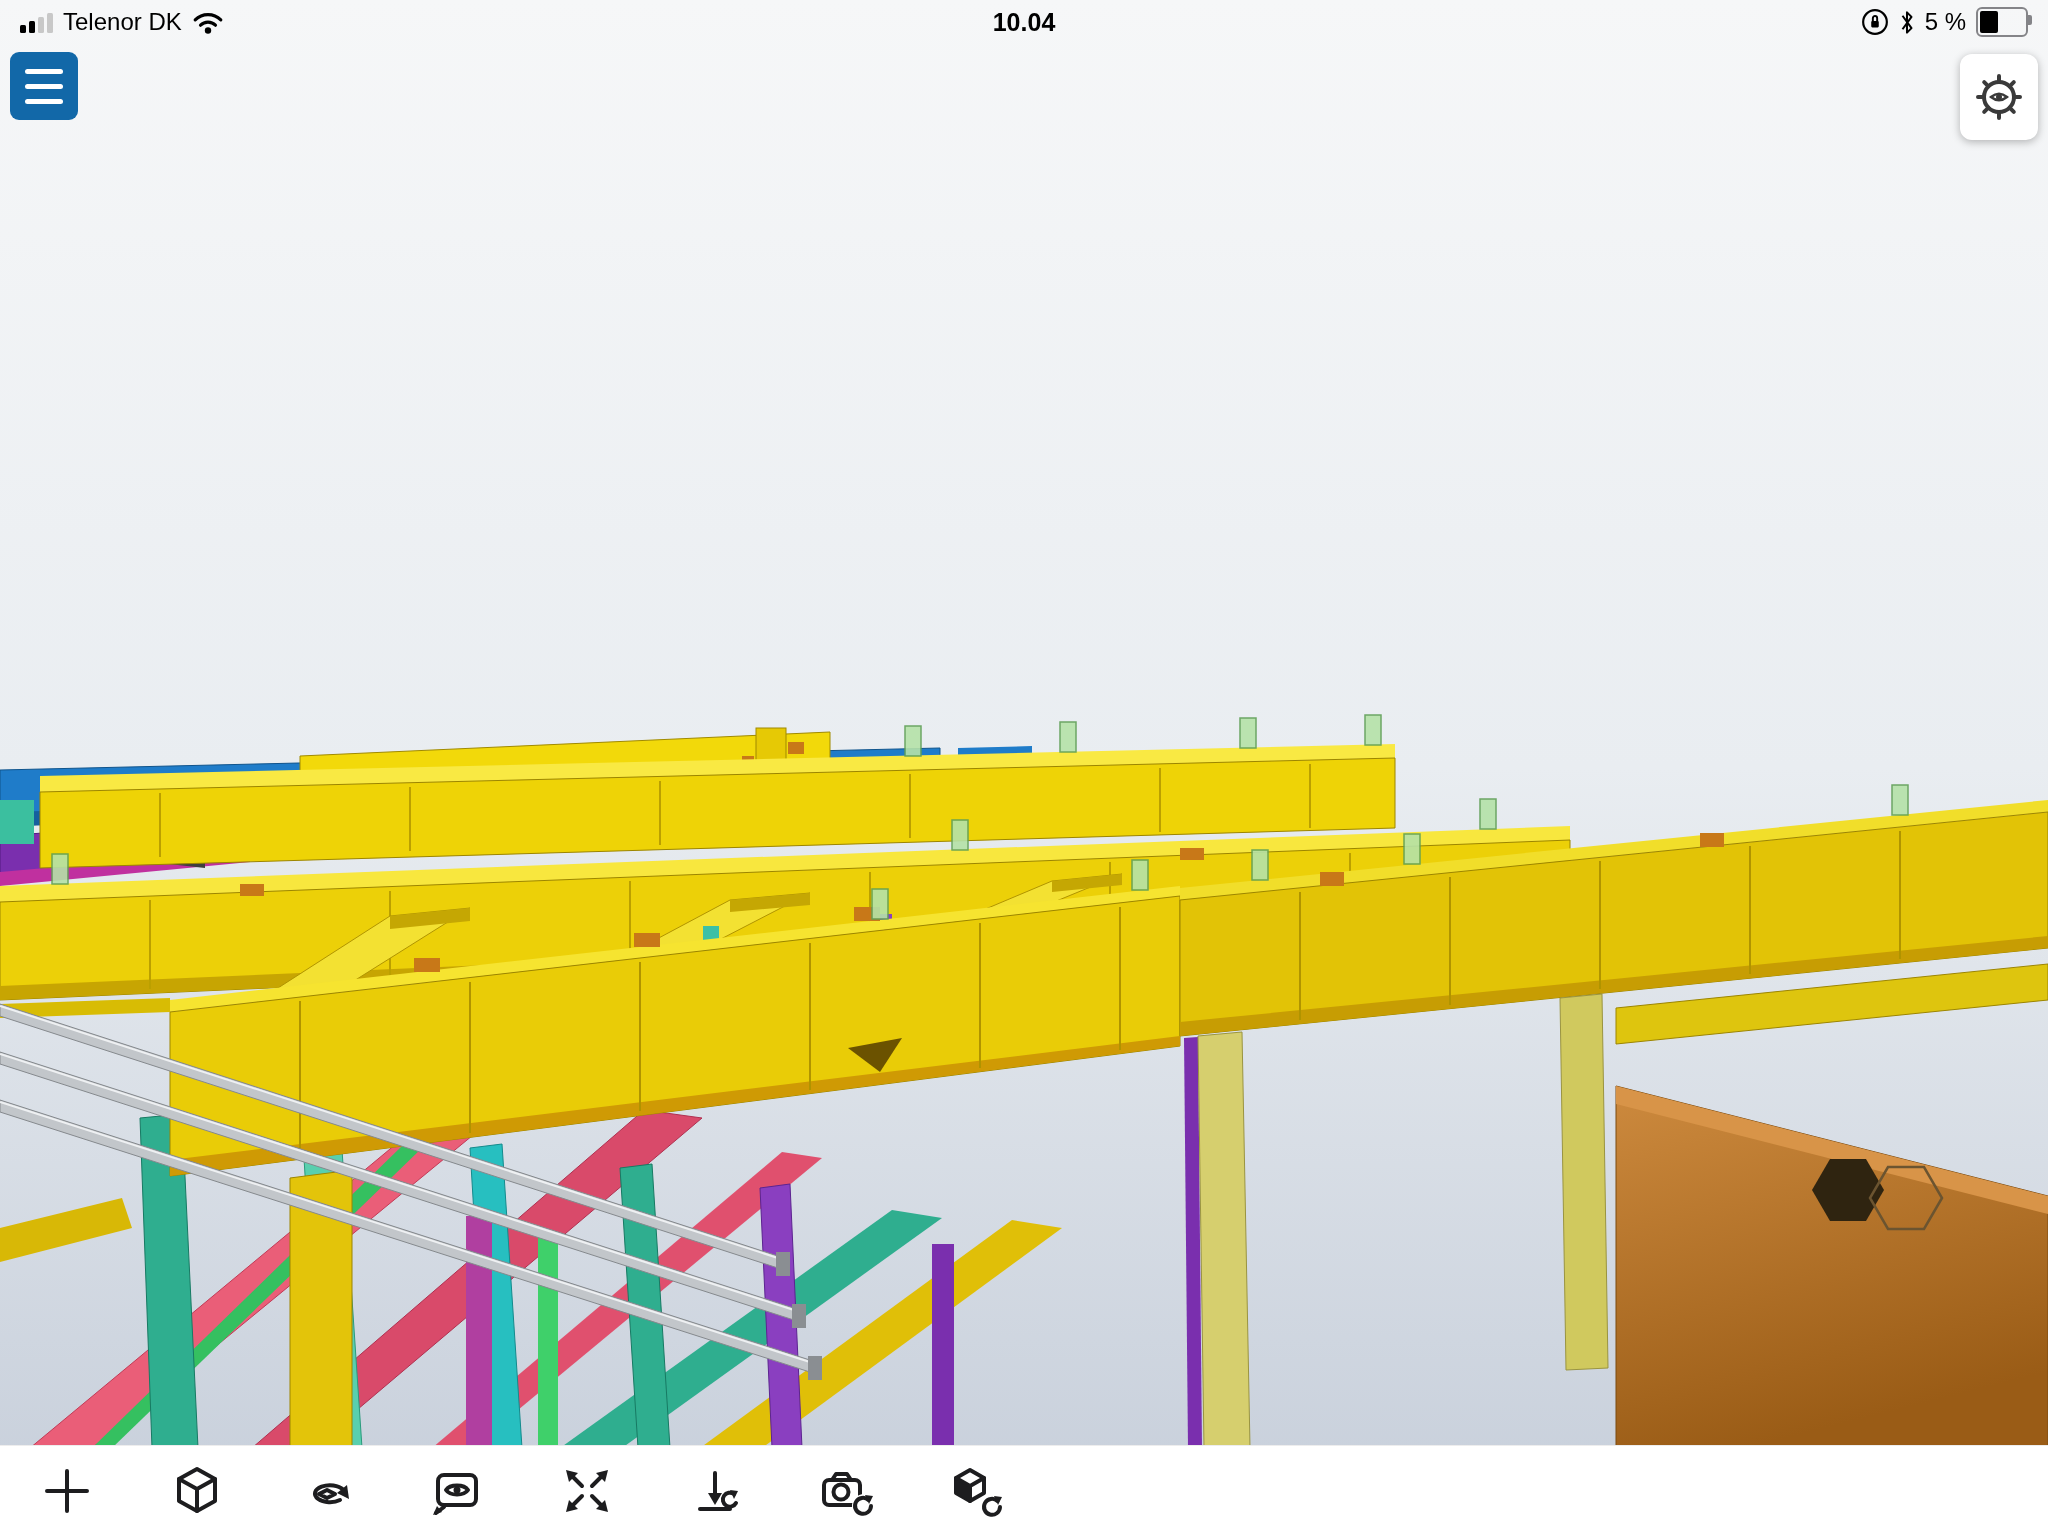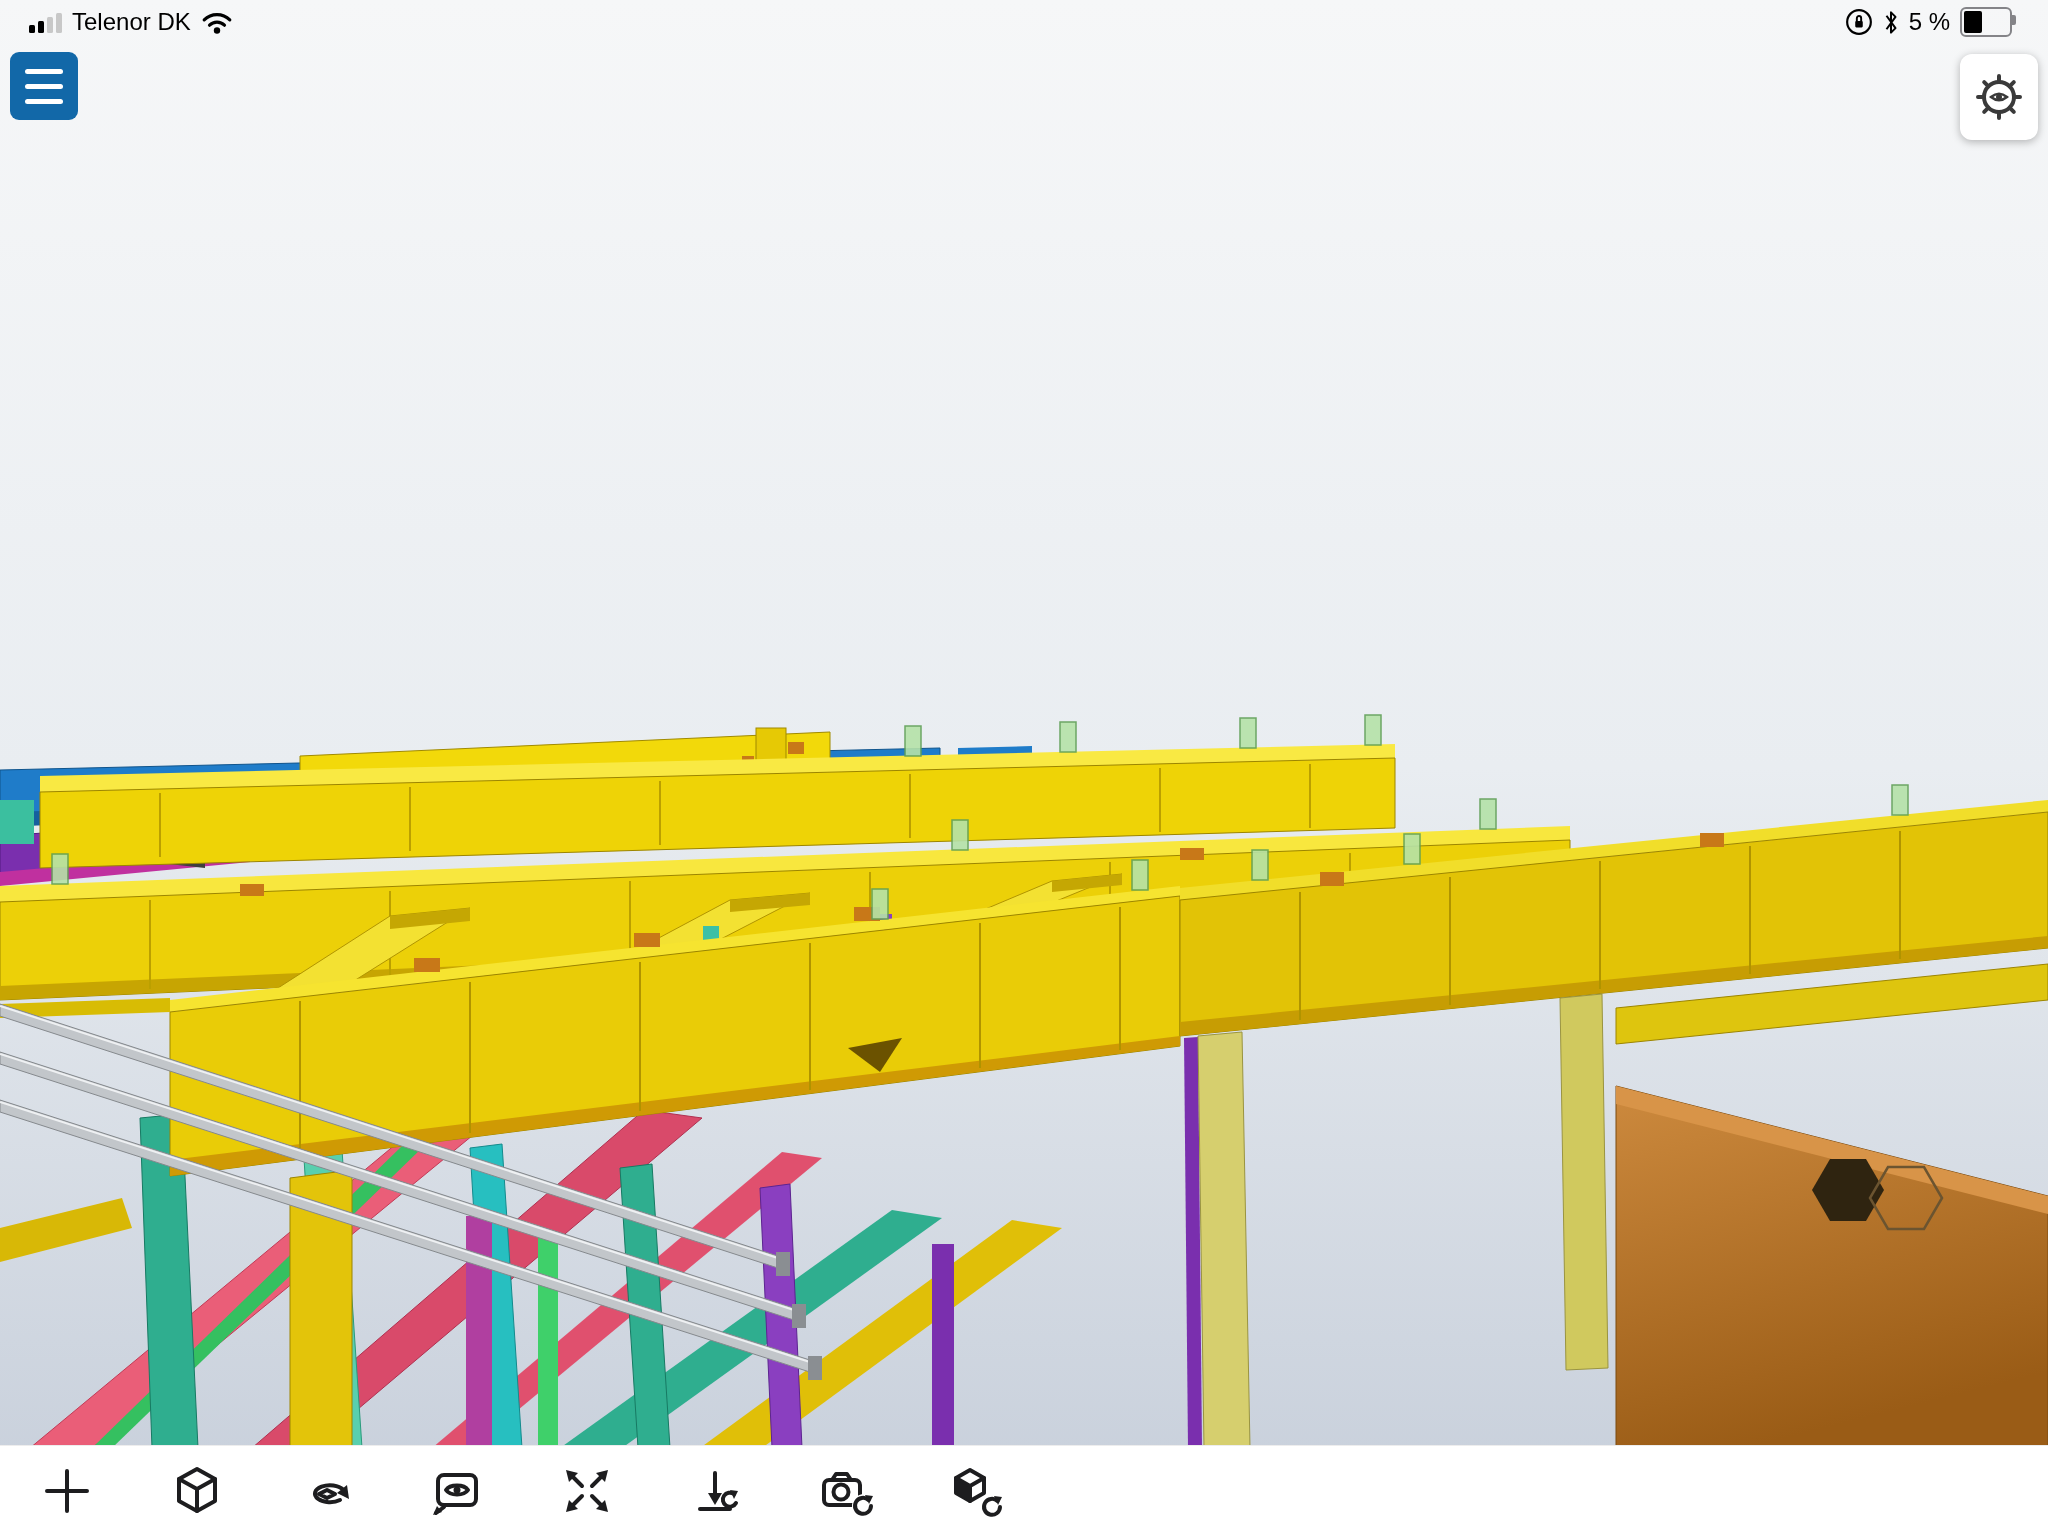--- a/index.html
+++ b/index.html
@@ -1,22 +1,22 @@
 <!DOCTYPE html>
 <html><head>
 <meta charset="utf-8">
 <style>
   html,body{margin:0;padding:0;background:#dfe3e8;}
   .app{position:relative;width:2048px;height:1536px;overflow:hidden;
        font-family:"Liberation Sans",sans-serif;-webkit-font-smoothing:antialiased;}
   
   .scene{position:absolute;inset:0;}
   
-  .status-bar{position:absolute;top:0;left:0;right:16px;height:44px;display:flex;
-      align-items:center;justify-content:space-between;padding:0 20px;color:#000;z-index:30;margin-left:9px;}
+  .status-bar{position:absolute;top:0;left:0;right:0;height:44px;display:flex;
+      align-items:center;justify-content:space-between;padding:0 20px;color:#000;z-index:30;}
   .sb-left,.sb-right{display:flex;align-items:center;gap:10px;}
   .sb-carrier{font-size:24px;font-weight:400;}
   .sb-time{position:absolute;left:0;right:0;text-align:center;font-size:25px;font-weight:700;pointer-events:none;}
   .sb-batt-text{font-size:24px;font-weight:400;}
   .signal{display:flex;align-items:flex-end;gap:3px;height:22px;}
   .signal i{display:block;width:6px;border-radius:1.5px;}
   .batt{position:relative;width:44px;height:22px;border:2px solid #848488;border-radius:6px;display:flex;align-items:center;padding:2px;}
   .batt .lvl{width:40%;height:100%;background:#000;border-radius:2px;}
   .batt .nub{position:absolute;right:-6px;top:6px;width:4px;height:10px;background:#848488;border-radius:0 2px 2px 0;}
   
@@ -200,20 +200,21 @@
         <i style="height:16px;background:#c8c8c8"></i>
           <i style="height:20px;background:#c8c8c8"></i>
       </span>
       <span class="sb-carrier">Telenor DK</span>
       <svg width="32" height="26" viewBox="0 0 30 24">
         <path d="M3 10a17 17 0 0 1 24 0" stroke="#000" stroke-width="3" fill="none" stroke-linecap="round"></path>
         <path d="M8 15a10 10 0 0 1 14 0" stroke="#000" stroke-width="3" fill="none" stroke-linecap="round"></path>
         <circle cx="15" cy="20" r="3" fill="#000"></circle>
       </svg>
     </div>
+    <div class="sb-time">10.04</div>
     <div class="sb-right">
       <svg width="28" height="28" viewBox="0 0 26 26">
         <circle cx="13" cy="13" r="11" stroke="#000" stroke-width="2" fill="none"></circle>
         <rect x="9.5" y="12" width="7" height="6" rx="1" fill="#000"></rect>
         <path d="M11 12V9.5a2 2 0 0 1 4 0V12" stroke="#000" stroke-width="1.8" fill="none"></path>
       </svg>
       <svg width="16" height="27" viewBox="0 0 14 24">
         <path d="M3 6l8 11-4 4V3l4 4-8 11" stroke="#000" stroke-width="1.8" fill="none" stroke-linejoin="round"></path>
       </svg>
       <span class="sb-batt-text">5 %</span>

